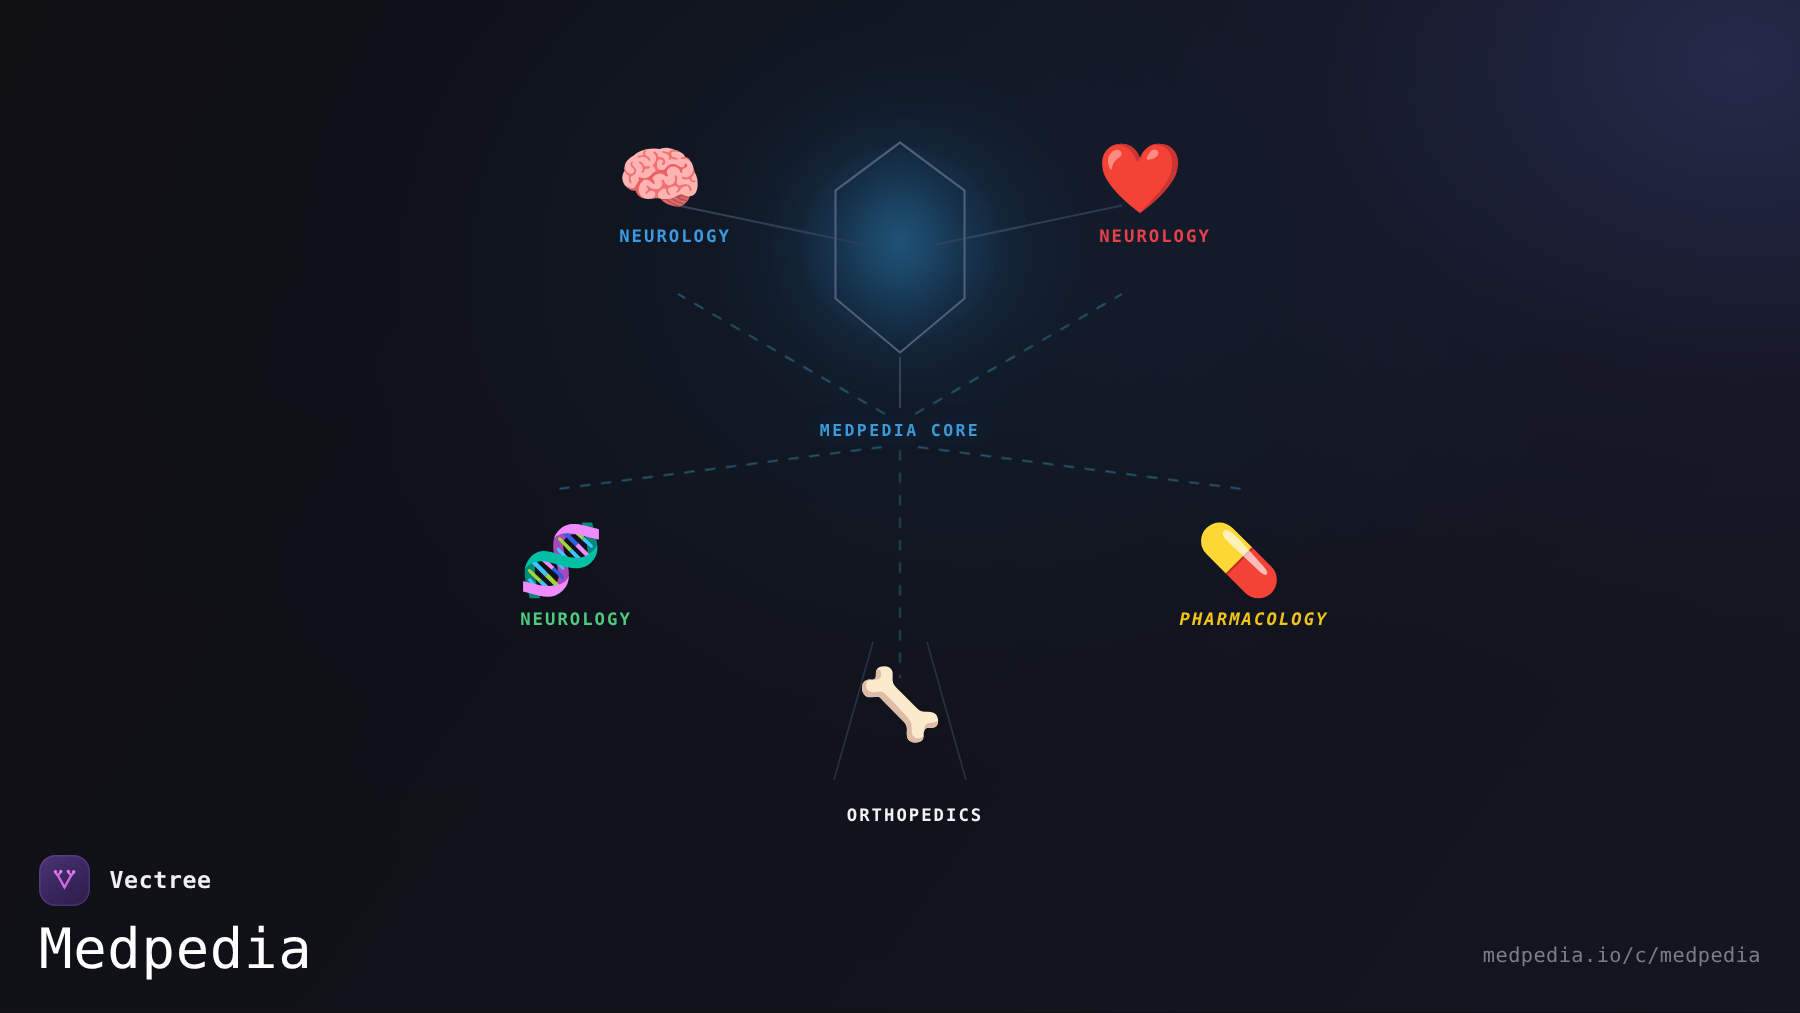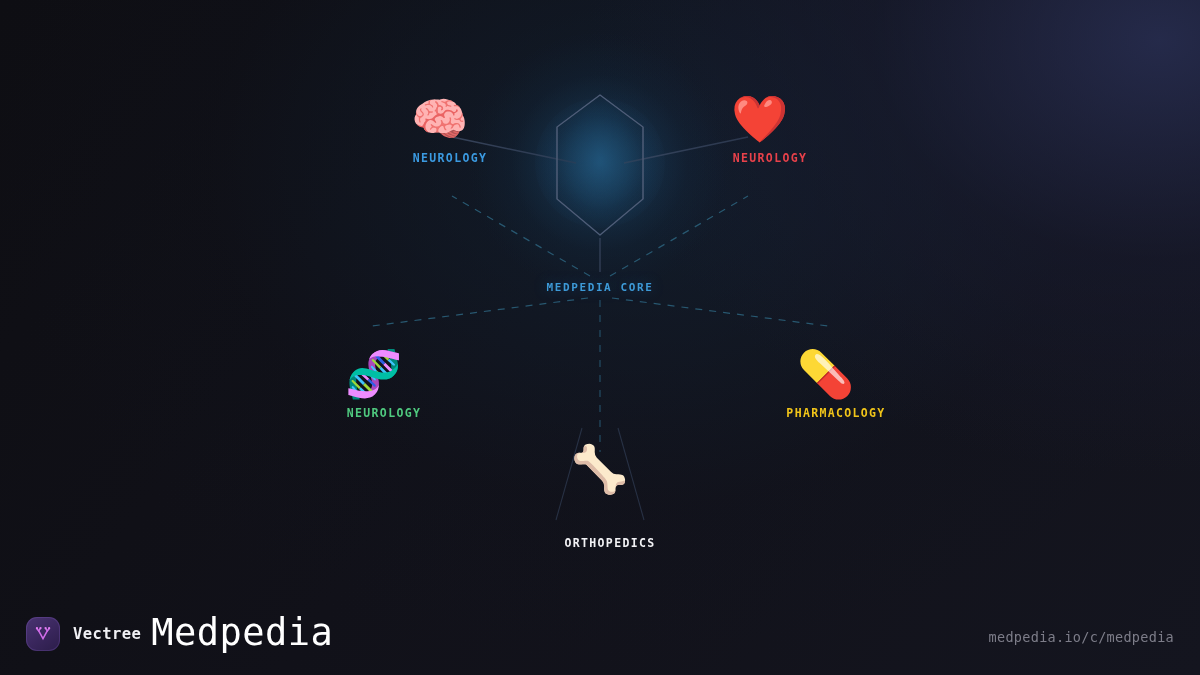--- a/index.html
+++ b/index.html
@@ -86,21 +86,21 @@
   
   #footer {
     position:absolute;
     left:0; bottom:0;
     width:1200px; height:120px;
     padding:0 26px 22px 26px;
     display:flex;
     align-items:flex-end;
     justify-content:space-between;
   }
-  #brand-block { display:flex; gap:10px; }
+  #brand-block { display:flex; flex-direction:column; gap:10px; }
   #brand-row { display:flex; align-items:center; gap:13px; }
 
   #logo-mark {
     width:34px; height:34px;
     border-radius:11px;
     background:linear-gradient(145deg, #4a3472 0%, #39265c 55%, #2b1d49 100%);
     display:flex; align-items:center; justify-content:center;
     box-shadow:0 0 0 1px rgba(150,110,220,0.22) inset;
     flex:0 0 auto;
   }
@@ -182,21 +182,21 @@
     <span class="nlabel" style="color: rgb(232, 65, 74);">NEUROLOGY</span>
   </div>
 
   <div class="node" id="node-genomics" style="left: 374px; top: 385px;">
     <span class="emoji">🧬</span>
     <span class="nlabel" style="color: rgb(79, 201, 127);">NEUROLOGY</span>
   </div>
 
   <div class="node" id="node-pharmacology" style="left: 826px; top: 385px;">
     <span class="emoji">💊</span>
-    <span class="nlabel" style="color: rgb(240, 196, 25);">PHARMACOLOGY</span>
+    <span class="nlabel" style="color: rgb(240, 196, 25); font-style: italic;">PHARMACOLOGY</span>
   </div>
 
   <div class="node" id="node-orthopedics" style="left: 600px; top: 498px;">
     <span class="emoji">🦴</span>
     <span class="nlabel" style="color: rgb(242, 242, 245); margin-top: 44px;">ORTHOPEDICS</span>
   </div>
 
   <div id="core-label" style="left: 600px; top: 287px; color: rgb(61, 154, 216);">MEDPEDIA CORE</div>
 
   <div id="footer">

